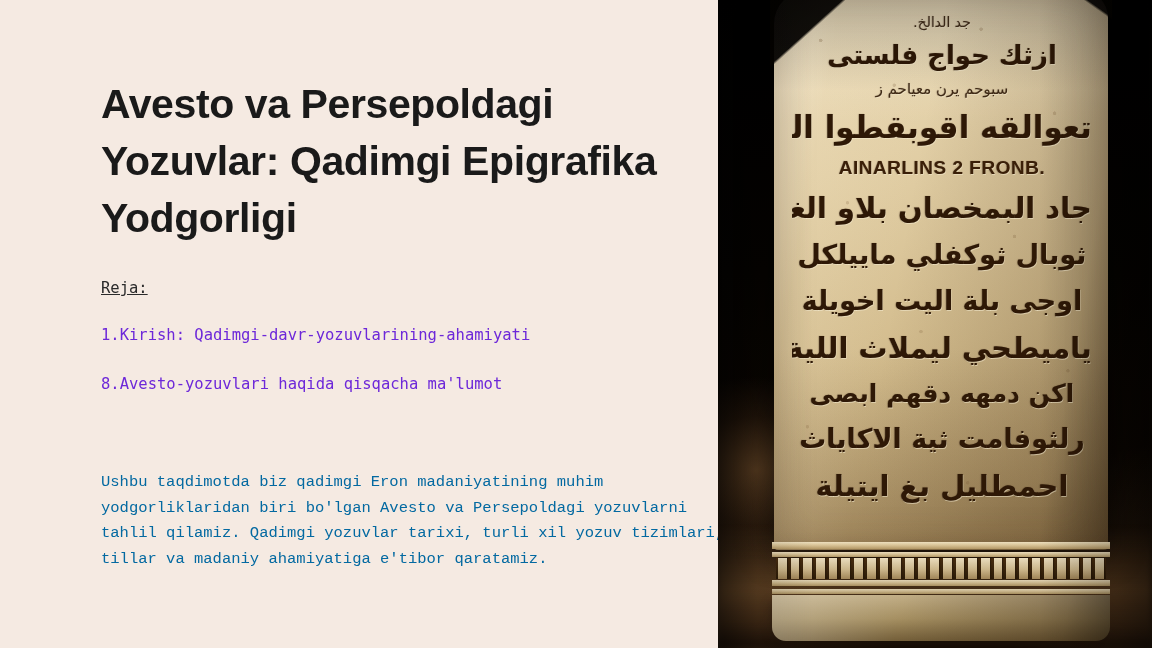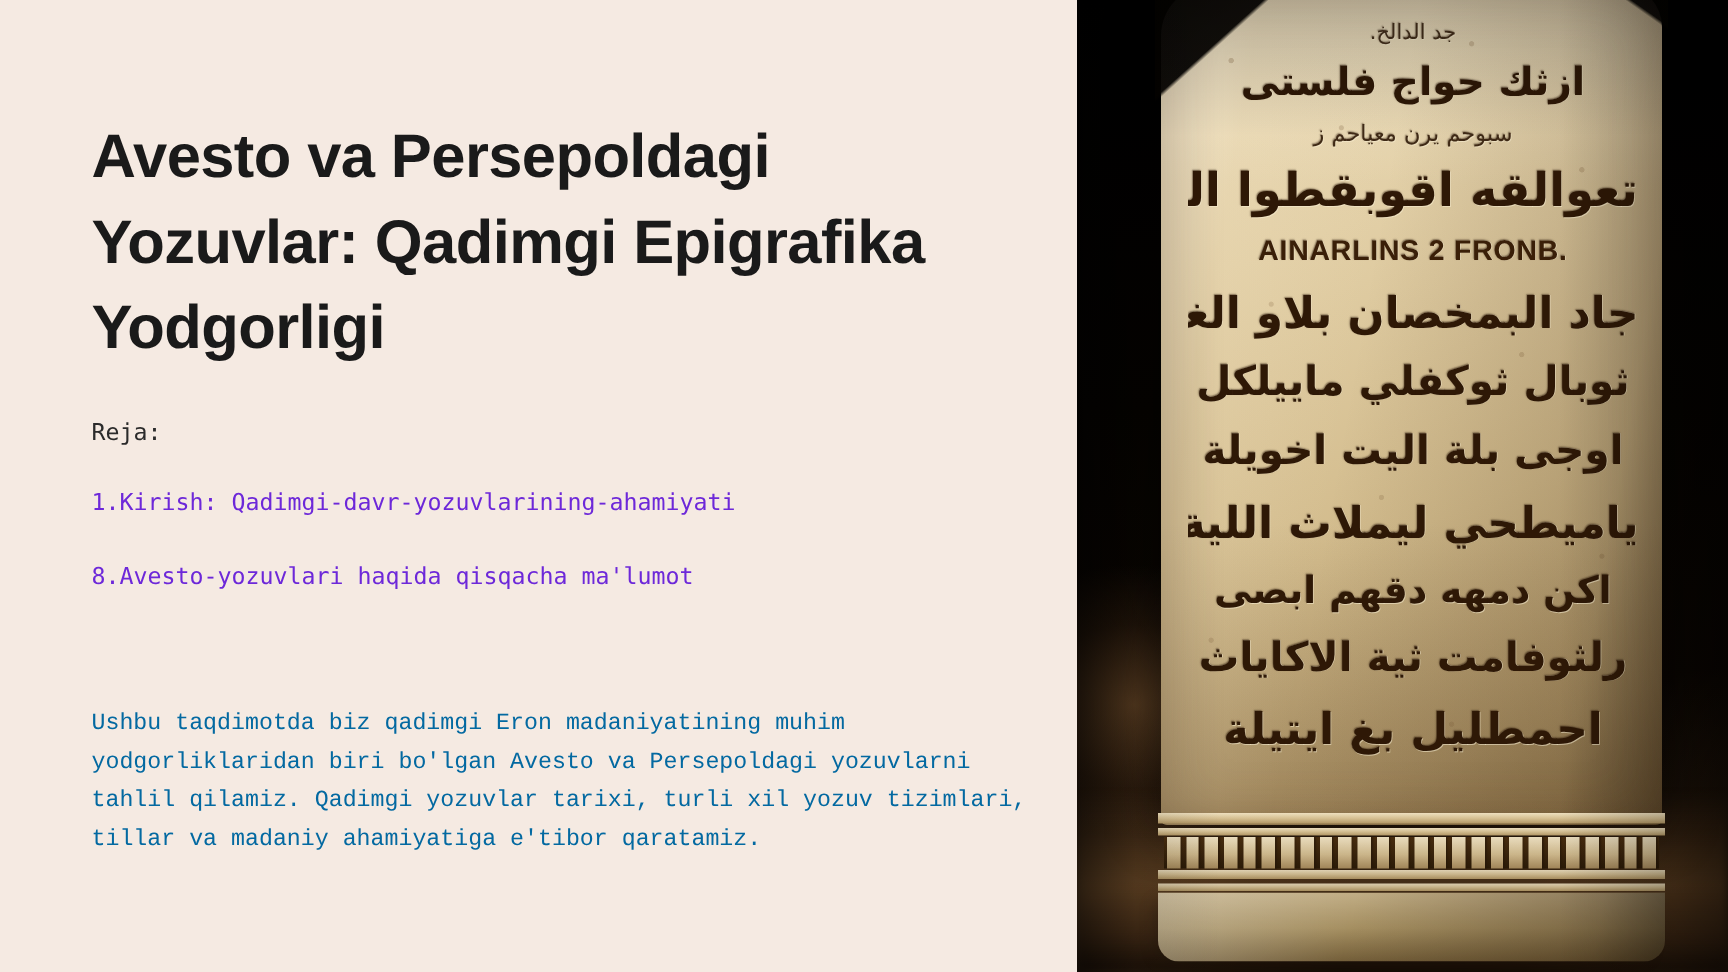--- a/index.html
+++ b/index.html
@@ -24,20 +24,21 @@
     display: flex;
   }
 
   
   .text-panel {
     position: relative;
     width: 718px;
     height: 648px;
     background: #F5EAE2;
     padding: 12px;
+    margin-left: 40px;
   }
 
   .slide-title {
     position: absolute;
     left: 61px;
     top: 76px;
     width: 615px;
     font-family: "Liberation Sans", sans-serif;
     font-weight: 700;
     font-size: 41px;
@@ -47,20 +48,21 @@
   }
 
   .outline-label {
     position: absolute;
     left: 61px;
     top: 277px;
     font-family: "DejaVu Sans Mono", monospace;
     font-size: 15.5px;
     line-height: 22px;
     color: #2B2B2B;
+    text-decoration: underline;
   }
 
   .outline-list {
     position: absolute;
     left: 61px;
     top: 324px;
     width: 650px;
     list-style: none;
   }
 

